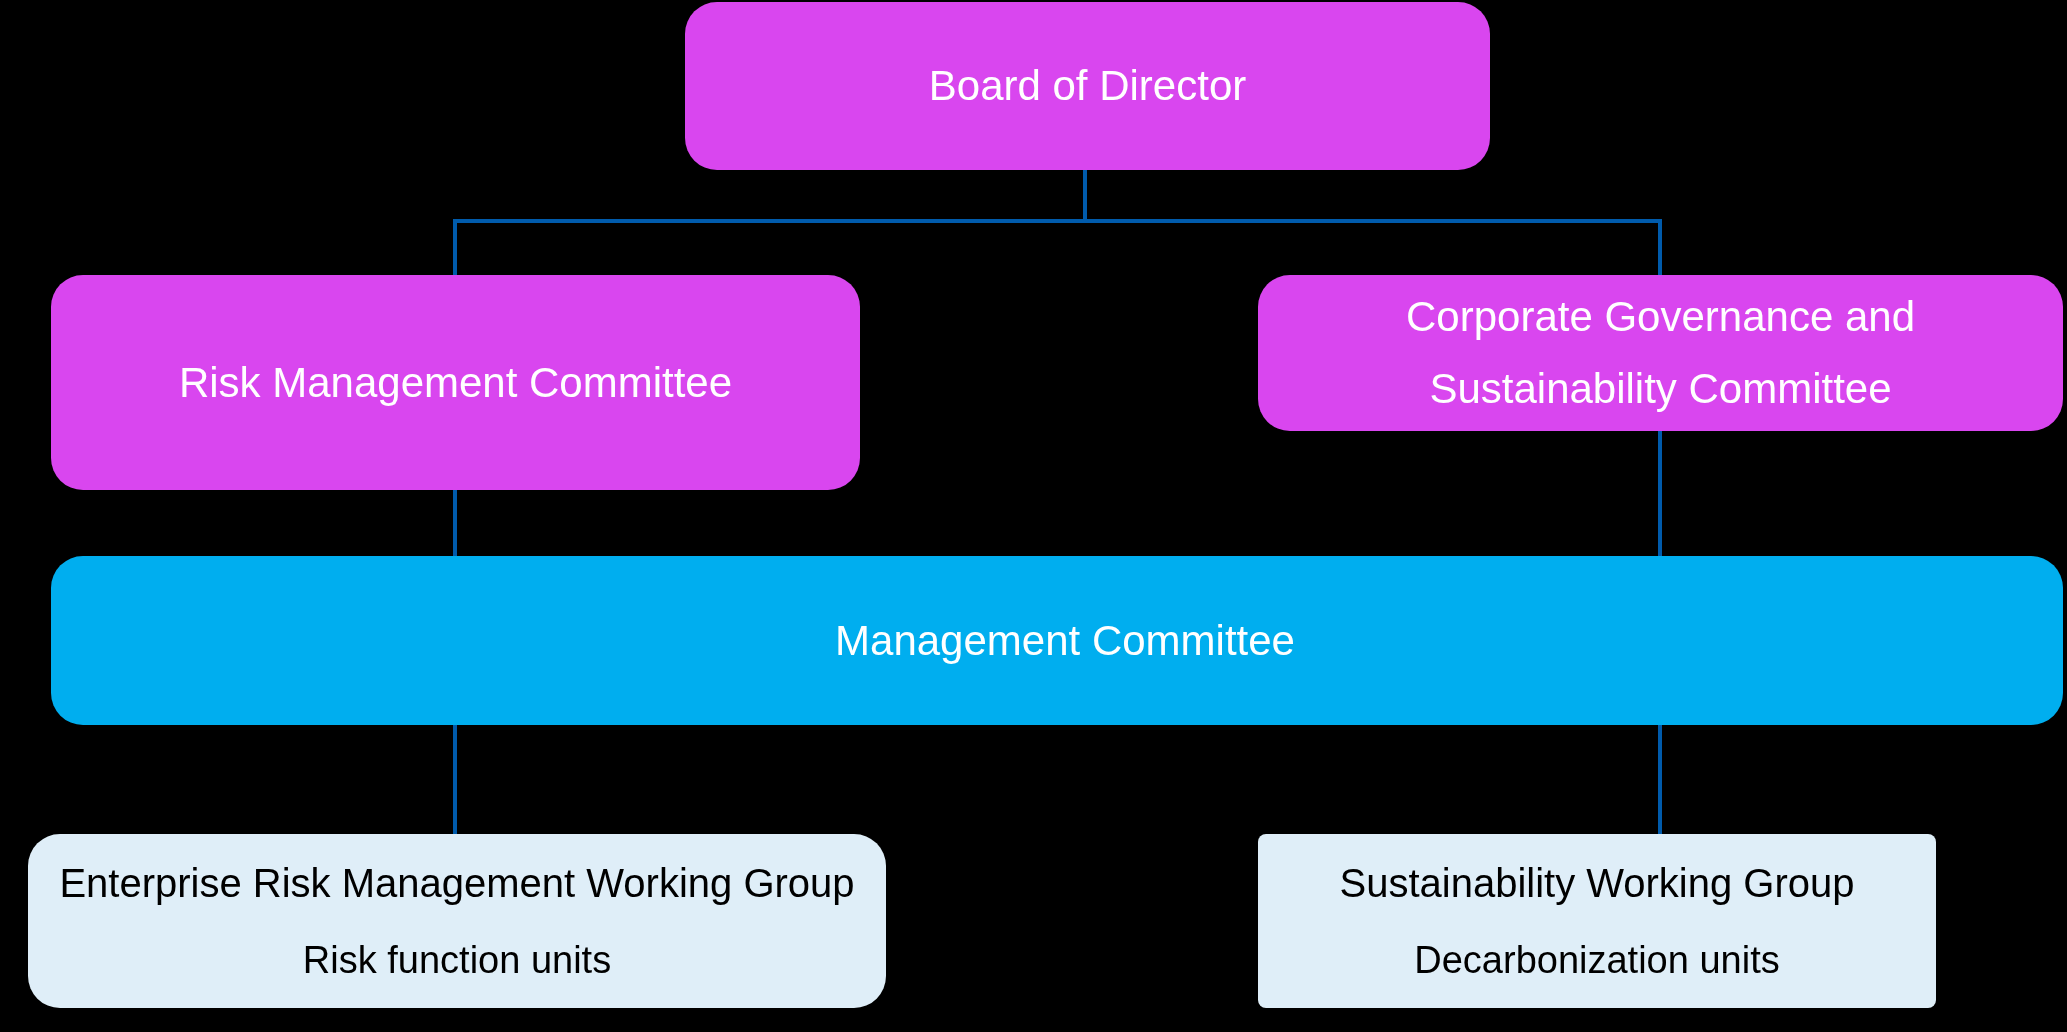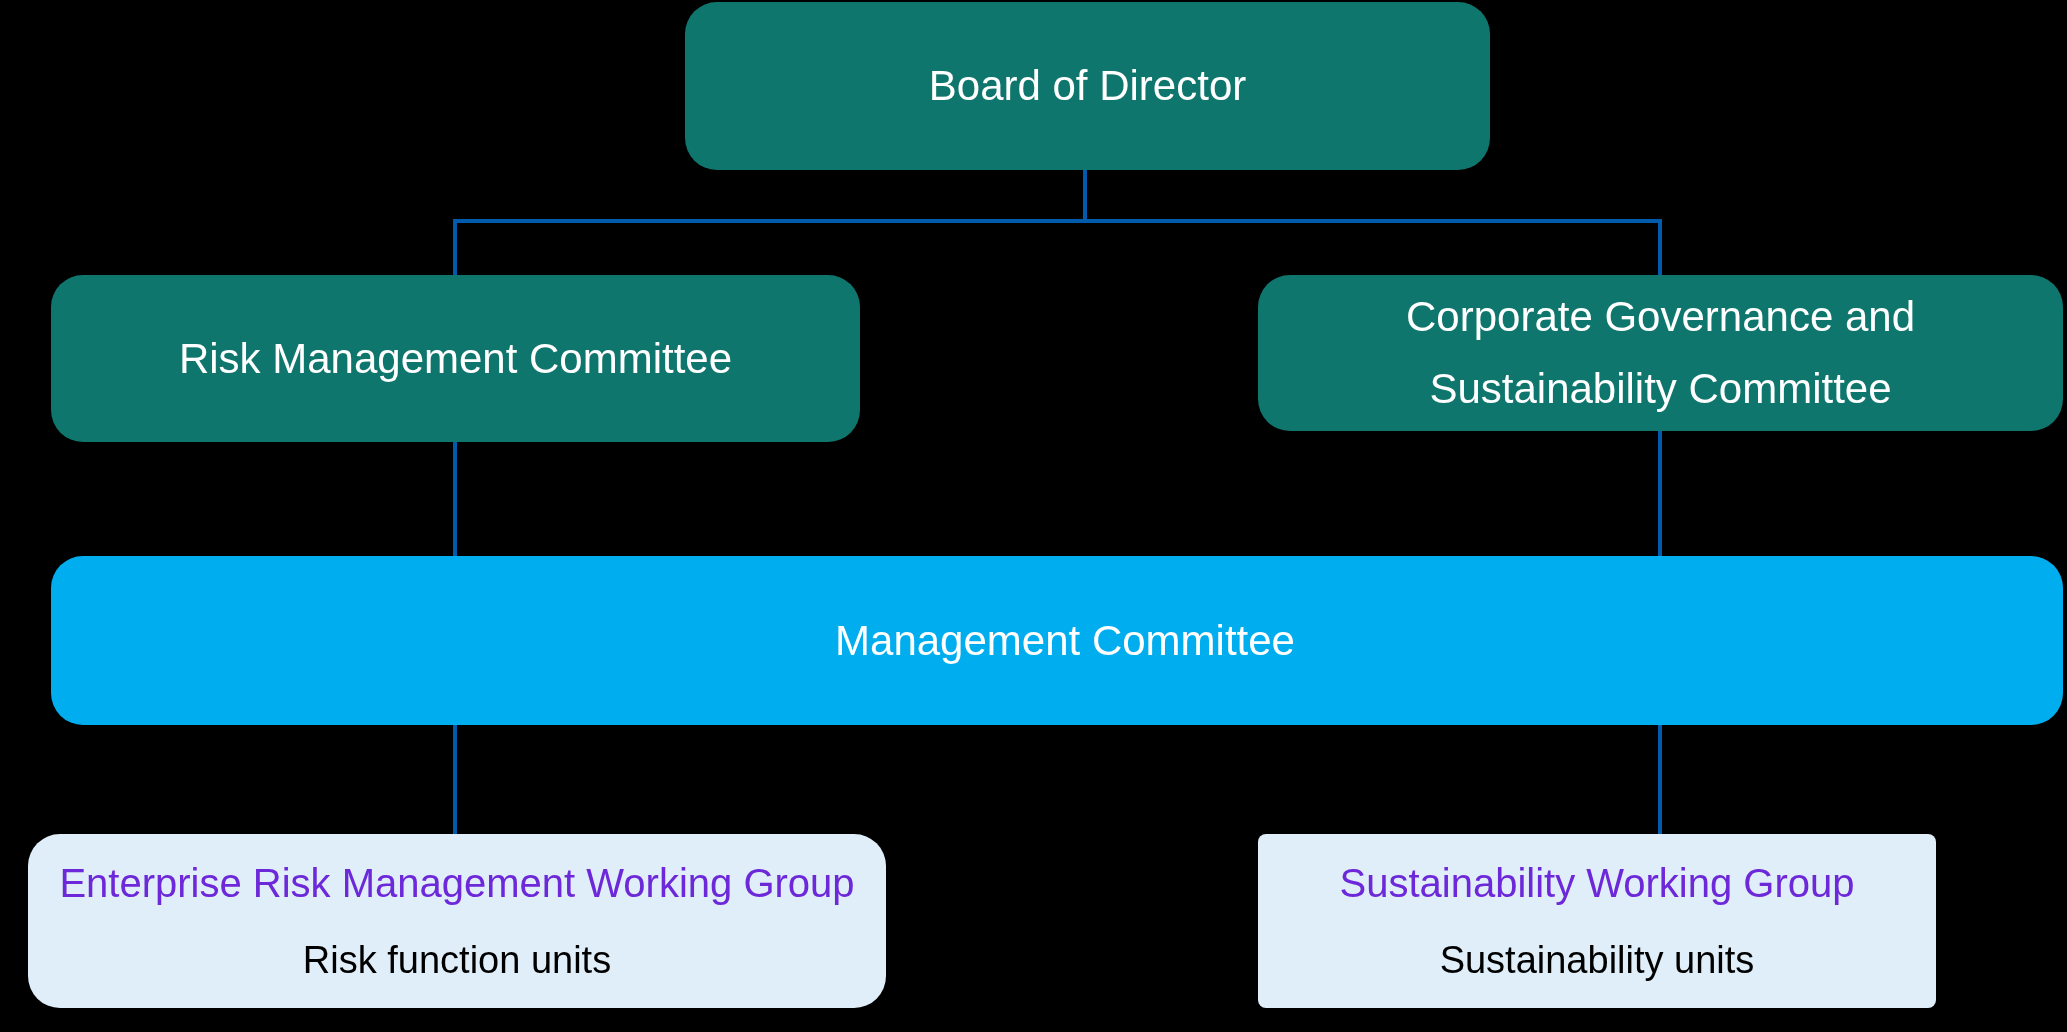--- a/index.html
+++ b/index.html
@@ -37,38 +37,38 @@
     position: absolute;
     z-index: 2;
     border-radius: 32px;
     display: flex;
     flex-direction: column;
     align-items: center;
     justify-content: center;
     text-align: center;
     box-sizing: border-box;
   }
-  .node.dark  { background: #0f766e; color: #FFFFFF; }
+  .node.dark  { background: #d946ef; color: #FFFFFF; }
   .node.cyan  { background: #00AEEF; color: #FFFFFF; }
   .node.light { background: #DFEEF8; }
   .node .label {
     font-size: 42px;
     line-height: 72px;
     color: #FFFFFF;
   }
   .node-board { left: 685px;  top: 2px;   width: 805px;  height: 168px; }
-  .node-risk  { left: 51px;   top: 275px; width: 809px;  height: 167px; }
+  .node-risk  { left: 51px;   top: 275px; width: 809px;  height: 215px; }
   .node-gov   { left: 1258px; top: 275px; width: 805px;  height: 156px; }
   .node-mgmt  { left: 51px;   top: 556px; width: 2012px; height: 169px; padding-left: 16px; }
   .node-wgl   { left: 28px;   top: 834px; width: 858px;  height: 174px; }
   .node-wgr   { left: 1258px; top: 834px; width: 678px;  height: 174px; border-radius: 8px; }
   .wg-title {
     font-size: 40px;
     line-height: 50px;
-    color: #6d28d9;
+    color: #000000;
   }
   .wg-subtitle {
     font-size: 38px;
     line-height: 48px;
     color: #000000;
     margin-top: 28px;
   }
 </style>
 </head>
 <body>
@@ -97,16 +97,16 @@
     <div class="label">Management Committee</div>
   </div>
 
   <div class="node light node-wgl">
     <div class="wg-title">Enterprise Risk Management Working Group</div>
     <div class="wg-subtitle">Risk function units</div>
   </div>
 
   <div class="node light node-wgr">
     <div class="wg-title">Sustainability Working Group</div>
-    <div class="wg-subtitle">Sustainability units</div>
+    <div class="wg-subtitle">Decarbonization units</div>
   </div>
 
 </div>
 
 </body></html>

